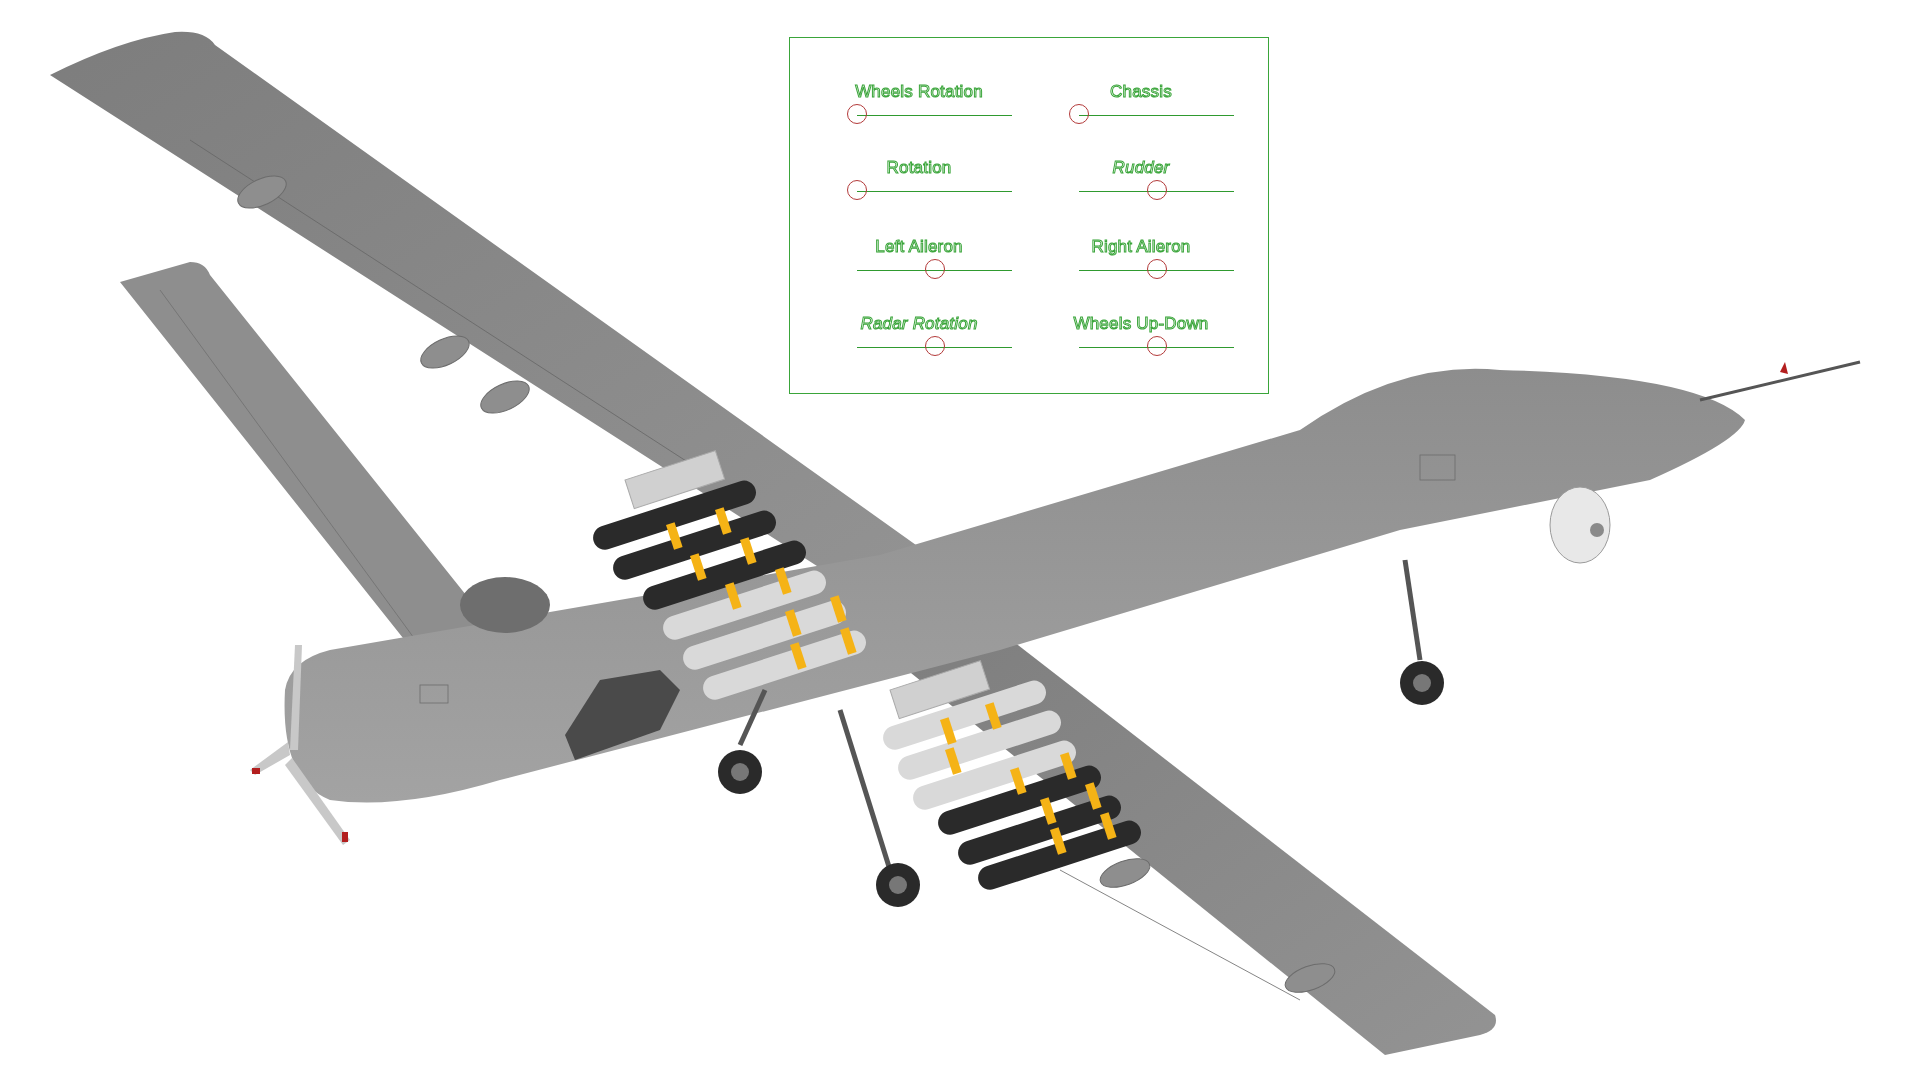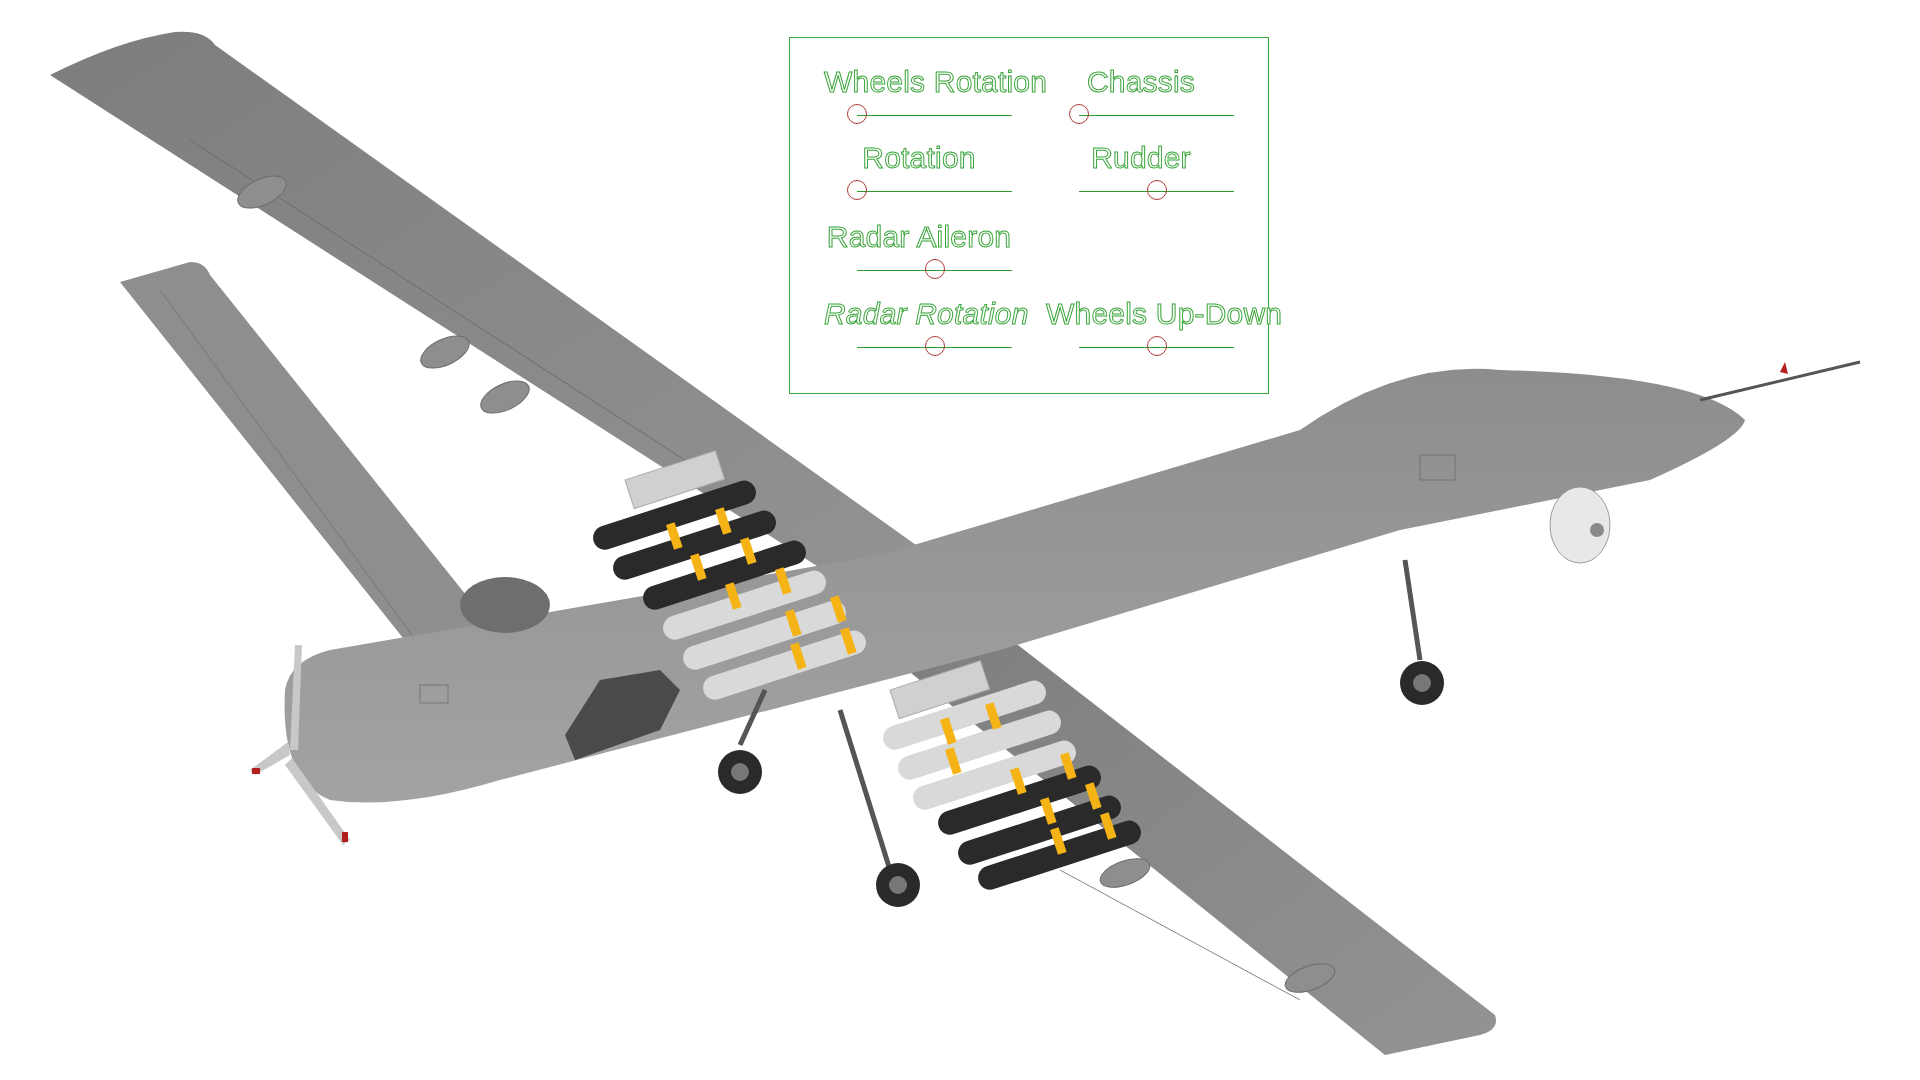--- a/index.html
+++ b/index.html
@@ -1,20 +1,20 @@
 <!DOCTYPE html>
 <html><head>
 <meta charset="utf-8">
 <style>
   html,body{margin:0;padding:0;background:#ffffff;}
   body{width:1920px;height:1080px;position:relative;overflow:hidden;font-family:"Liberation Sans",sans-serif;}
   #scene{position:absolute;left:0;top:0;width:1920px;height:1080px;}
   #panel{position:absolute;left:789px;top:37px;width:480px;height:357px;border:1.5px solid #3aa53a;box-sizing:border-box;background:rgba(255,255,255,0.0);}
   .ctrl{position:absolute;width:190px;height:60px;}
-  .ctrl .label{position:absolute;left:0;right:0;top:0;text-align:center;font-size:30px;color:#ffffff;
+  .ctrl .label{position:absolute;left:0;right:0;top:17px;text-align:center;font-size:17px;color:#ffffff;
     -webkit-text-stroke:1px #3aa53a;font-weight:400;letter-spacing:0.2px;white-space:nowrap;}
   .ctrl .track{position:absolute;left:33px;width:155px;top:50px;height:0;border-top:1.5px solid #2f9a2f;}
   .ctrl .knob{position:absolute;top:39px;width:20px;height:20px;border:1.5px solid #b33a3a;border-radius:50%;box-sizing:border-box;background:transparent;cursor:pointer;}
 </style>
 </head>
 <body>
 
 <svg id="scene" viewBox="0 0 1920 1080" xmlns="http://www.w3.org/2000/svg">
   <defs>
     <linearGradient id="wingG" x1="0" y1="0" x2="1" y2="1">
@@ -143,27 +143,32 @@
   <div class="ctrl" style="left:256px;top:27px;">
     <div class="label">Chassis</div>
     <div class="track"></div>
     <div class="knob" style="left:23px;"></div>
   </div>
   <div class="ctrl" style="left:34px;top:103px;">
     <div class="label">Rotation</div>
     <div class="track"></div>
     <div class="knob" style="left:23px;"></div>
   </div>
-  <div class="ctrl" style="left:256px;top:103px;">
+  <div class="ctrl" style="left:256px;top:103px;font-style:italic;">
     <div class="label">Rudder</div>
     <div class="track"></div>
     <div class="knob" style="left:101px;"></div>
   </div>
   <div class="ctrl" style="left:34px;top:182px;">
-    <div class="label">Radar Aileron</div>
+    <div class="label">Left Aileron</div>
+    <div class="track"></div>
+    <div class="knob" style="left:101px;"></div>
+  </div>
+  <div class="ctrl" style="left:256px;top:182px;">
+    <div class="label">Right Aileron</div>
     <div class="track"></div>
     <div class="knob" style="left:101px;"></div>
   </div>
   <div class="ctrl" style="left:34px;top:259px;font-style:italic;">
     <div class="label">Radar Rotation</div>
     <div class="track"></div>
     <div class="knob" style="left:101px;"></div>
   </div>
   <div class="ctrl" style="left:256px;top:259px;">
     <div class="label">Wheels Up-Down</div>

